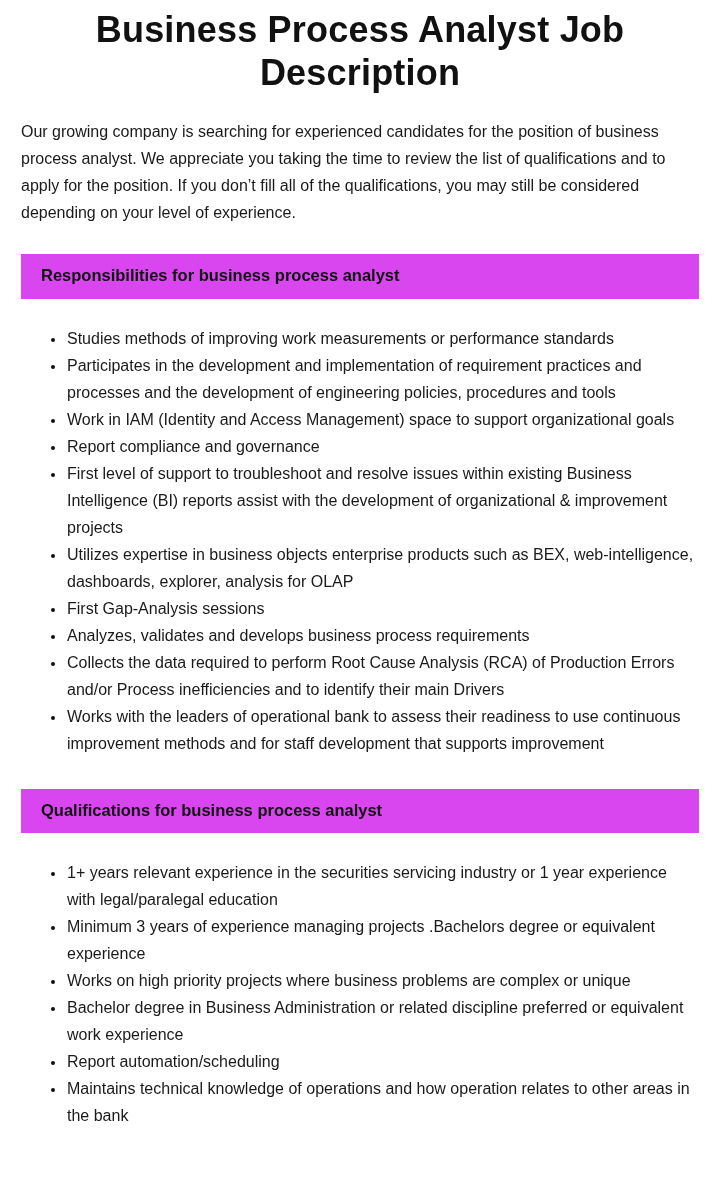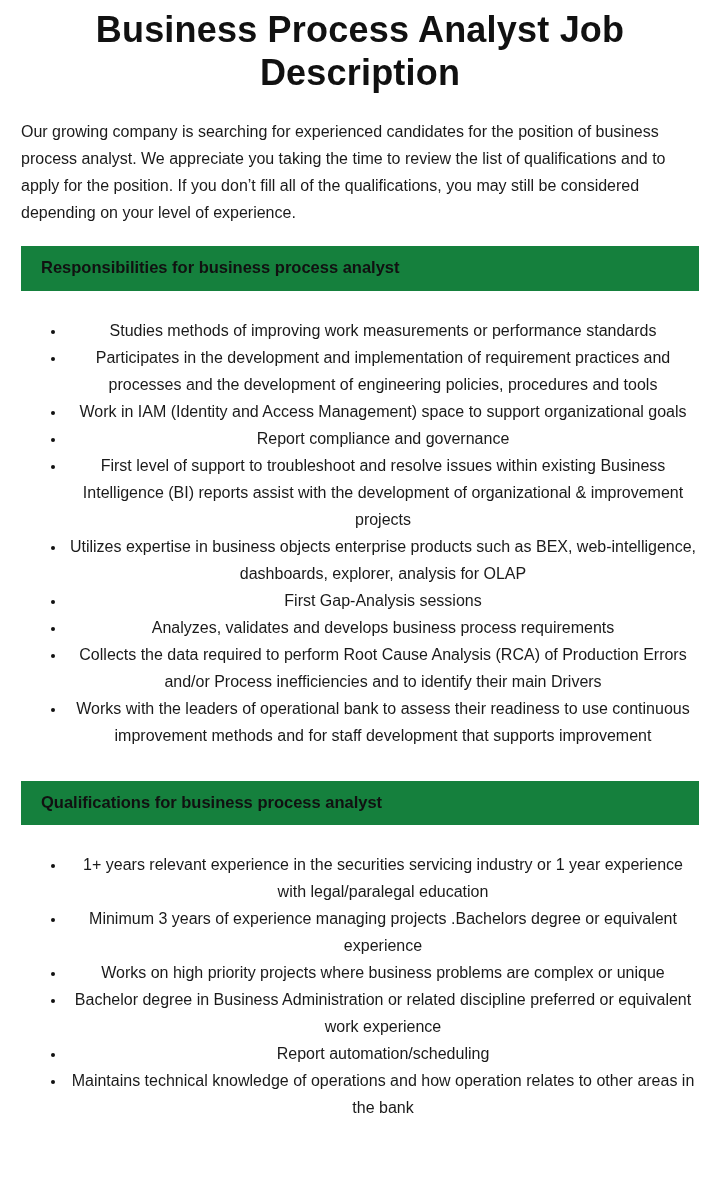--- a/index.html
+++ b/index.html
@@ -22,46 +22,45 @@
     line-height: 1.2;
     font-weight: bold;
     text-align: center;
     margin: 4px 0 24px 0;
     color: #111111;
     letter-spacing: 0.2px;
   }
   .intro {
     font-size: 16px;
     line-height: 27px;
-    margin: 0 0 20px 0;
+    margin: 0 0 28px 0;
     color: #1a1a1a;
   }
   .section-bar {
-    background: #15803d;
+    background: #d946ef;
     padding: 11px 20px 12px 20px;
     margin: 0 0 26px 0;
   }
   .section-bar h2 {
     margin: 0;
     font-size: 16.5px;
     line-height: 1.3;
     font-weight: bold;
     color: #111111;
   }
   ul.bullets {
     margin: 0 0 32px 0;
     padding: 0 0 0 45px;
     list-style: disc;
   }
   ul.bullets li {
     font-size: 16px;
     line-height: 27px;
     padding-left: 1px;
     color: #1a1a1a;
-    text-align: center;
   }
   ul.bullets li::marker {
     font-size: 14px;
     color: #111111;
   }
 </style>
 </head>
 <body>
 
 <main class="doc">

